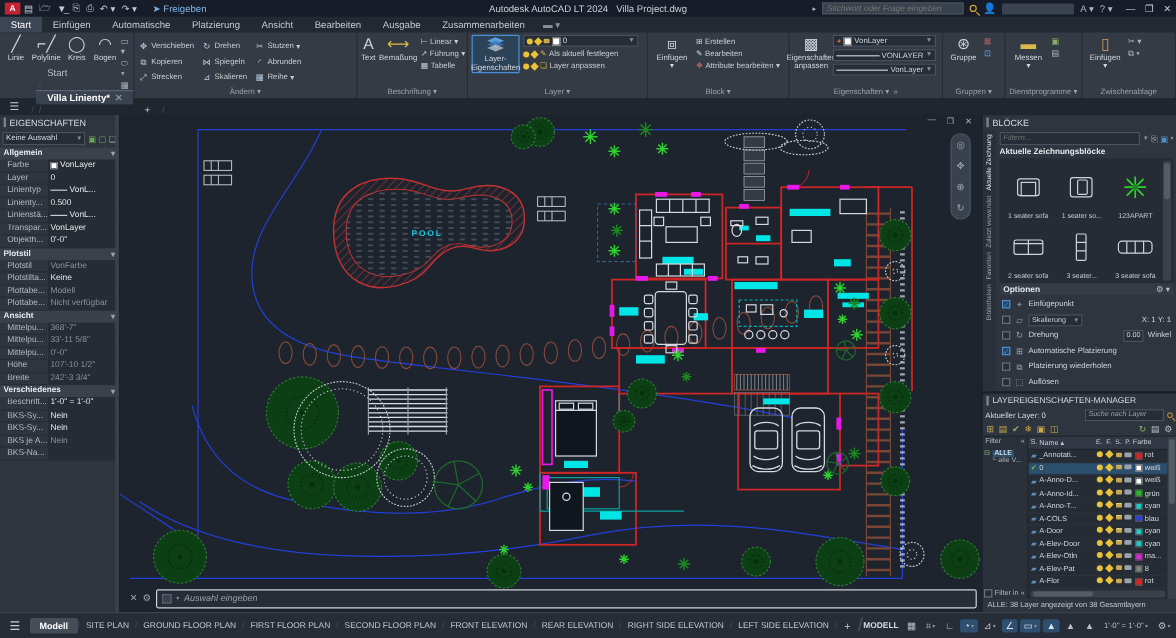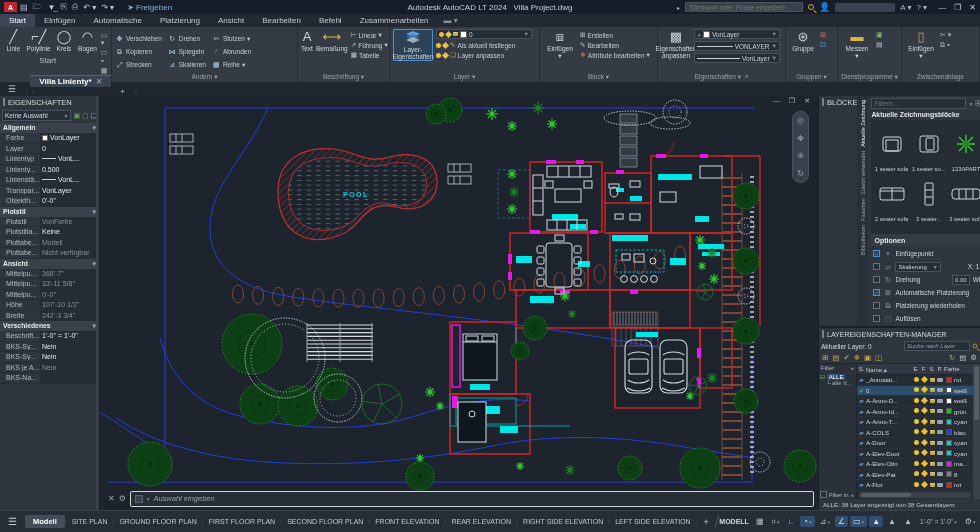--- a/index.html
+++ b/index.html
@@ -90,21 +90,21 @@
   .cmdbar { position:absolute; left:8px; right:4px; bottom:3px; height:17px; display:flex; align-items:center; gap:4px; z-index:3; }
   .cmdicons { display:flex; gap:4px; font-size:8px; color:#9aa2ac; }
   .cmdfield { flex:1; height:16px; background:#262d37; border:1px solid #cfd4da; border-radius:2px;
     display:flex; align-items:center; gap:4px; padding:0 4px; }
   .cmdsq { width:8px; height:8px; background:#39414c; border:1px solid #5a6270; }
   .cmdtext { font-size:7.5px; font-style:italic; color:#98a0aa; }
 
   
   .rightcol { width:162px; display:flex; flex-direction:column; background:#2e353e; border-left:1px solid #1a2028; }
 
-  .blocks { height:232px; display:flex; flex-direction:row; border-bottom:2px solid #1a2028; }
+  .blocks { height:232px; display:flex; flex-direction:column; border-bottom:2px solid #1a2028; }
   .b-head { height:12px; display:flex; align-items:center; gap:3px; padding-left:3px; font-size:7.5px; }
   .b-head::before { content:""; width:2px; height:8px; background:#7a828c; }
   .b-inner { flex:1; display:flex; min-height:0; }
   .b-strip { width:11px; background:#29303a; display:flex; flex-direction:column; align-items:center; gap:4px; padding-top:4px; overflow:hidden; }
   .b-strip span { writing-mode:vertical-rl; transform:rotate(180deg); font-size:5.5px; color:#9aa2ac; white-space:nowrap; }
   .b-strip span.on { color:#e4e7eb; }
   .b-content { flex:1; display:flex; flex-direction:column; padding:2px 2px 0 3px; min-width:0; }
   .b-filter { display:flex; align-items:center; gap:2px; }
   .b-filter input { flex:1; background:#262d37; border:1px solid #49515c; color:#98a0aa; font-style:italic;
     font-size:6.5px; height:11px; padding:0 2px; min-width:0; }
@@ -215,21 +215,21 @@
     </div>
   </div>
 
   <div class="rtabs" id="ribbon-tabs">
       <span class="rtab active">Start</span>
       <span class="rtab">Einfügen</span>
       <span class="rtab">Automatische</span>
       <span class="rtab">Platzierung</span>
       <span class="rtab">Ansicht</span>
       <span class="rtab">Bearbeiten</span>
-      <span class="rtab">Befehl</span>
+      <span class="rtab">Ausgabe</span>
       <span class="rtab">Zusammenarbeiten</span>
       <span class="rtab-end">▬ ▾</span>
     </div>
 
   <div class="ribbon">
     <div class="rpanel" style="width:112px">
       <div class="rbody">
         <div class="bigbtn">
             <span class="ic">╱</span>
             <span>Linie</span>

